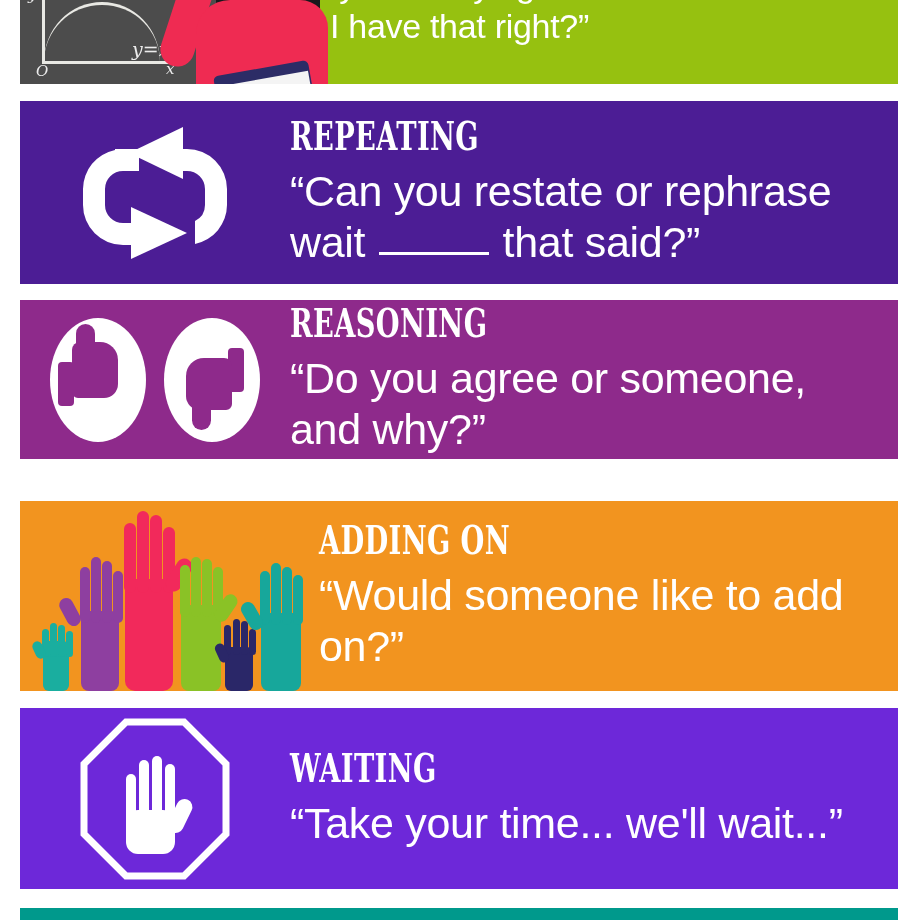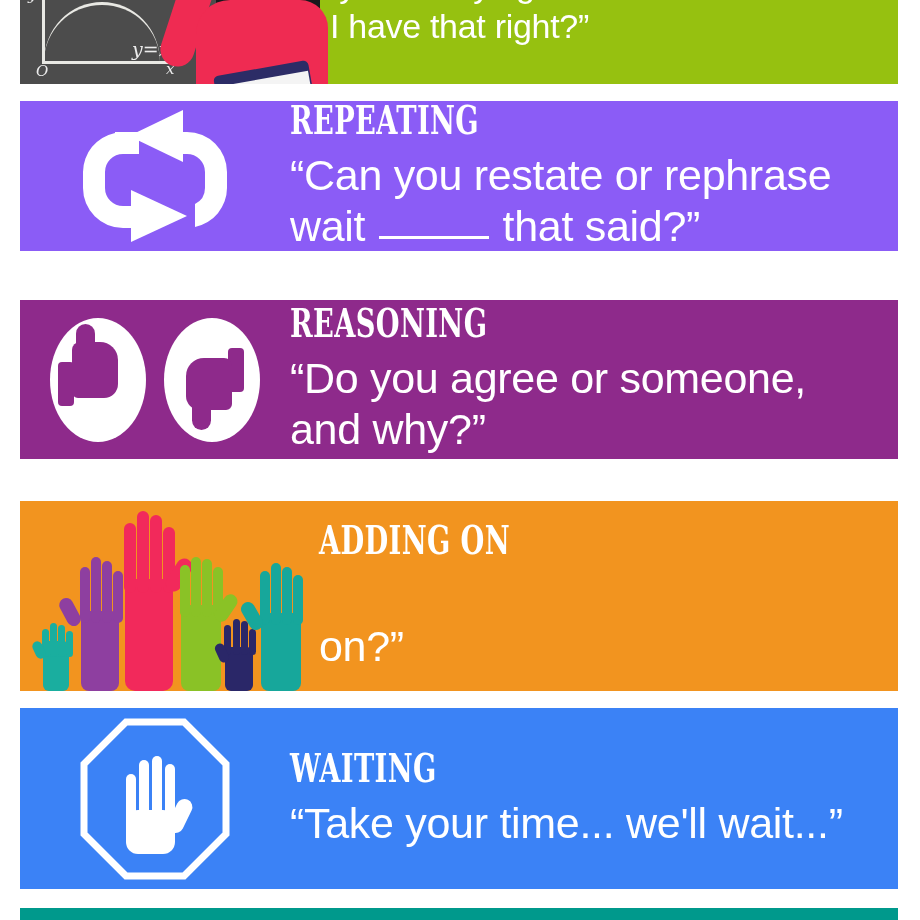--- a/index.html
+++ b/index.html
@@ -101,30 +101,30 @@
     background:#f4f4f4; transform:rotate(-10deg);
   }
   .hair-right {
     position:absolute; left:256px; top:12px; width:44px; height:132px;
     background:#18181c; border-radius:24px 34px 30px 18px;
   }
   #band-clarifying .band-text { padding-left:8px; }
   #band-clarifying .band-quote { font-size:34px; line-height:1.22; }
 
   
-  #band-repeating { top:101px; height:150px; background:#8b5cf6; }
+  #band-repeating { top:101px; height:183px; background:#4c1d95; }
 
   
   #band-reasoning { top:300px; height:159px; background:#8e2a8b; }
 
   
   #band-adding-on { top:501px; height:190px; background:#f2941f;padding-left:9px; }
 
   
-  #band-waiting { top:708px; height:181px; background:#3b82f6; }
+  #band-waiting { top:708px; height:181px; background:#6d28d9; }
 
   
   #band-teal { top:908px; height:30px; background:#00998c; }
 
   
   .thumb-wrap { display:flex; gap:18px; align-items:center; }
   .thumb-oval {
     width:96px; height:124px; background:#ffffff; border-radius:50%;
     position:relative;
   }
@@ -293,21 +293,21 @@
           <rect x="242" y="62" width="10" height="62" rx="5"></rect>
           <rect x="253" y="66" width="10" height="58" rx="5"></rect>
           <rect x="264" y="74" width="10" height="50" rx="5"></rect>
           <rect x="216" y="100" width="14" height="30" rx="7" transform="rotate(-30 223 115)"></rect>
         </g>
       </svg>
     </div>
     <div class="band-text">
       <div class="band-heading">ADDING ON</div>
       <div class="band-quote">
-        <br>
+        <span>“Would someone like to add</span><br>
         <span>on?”</span>
       </div>
     </div>
   </div>
 
   <div class="band" id="band-waiting">
     <div class="band-icon">
       <svg width="150" height="162" viewBox="0 0 150 162" aria-hidden="true">
         <polygon points="46,4 104,4 146,46 146,116 104,158 46,158 4,116 4,46" fill="none" stroke="#ffffff" stroke-width="7"></polygon>
         <g fill="#ffffff">

